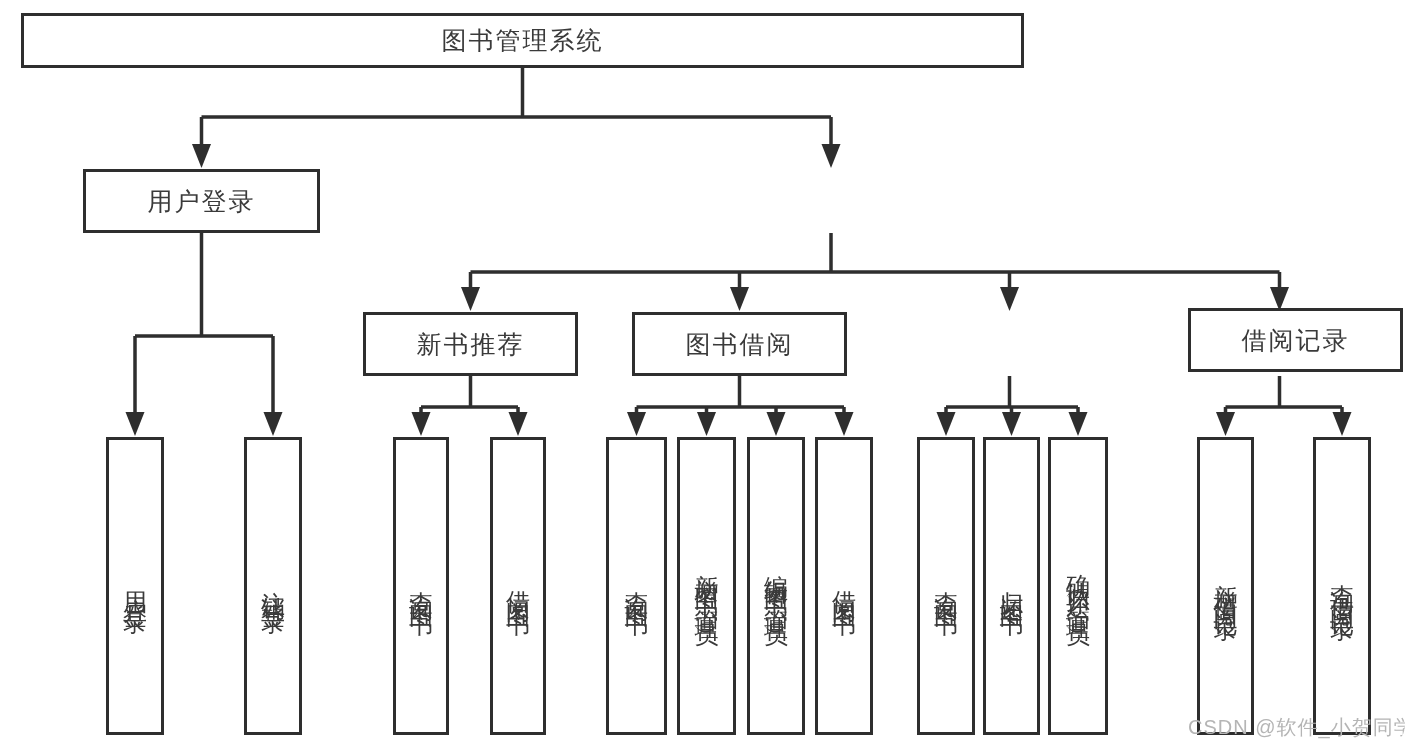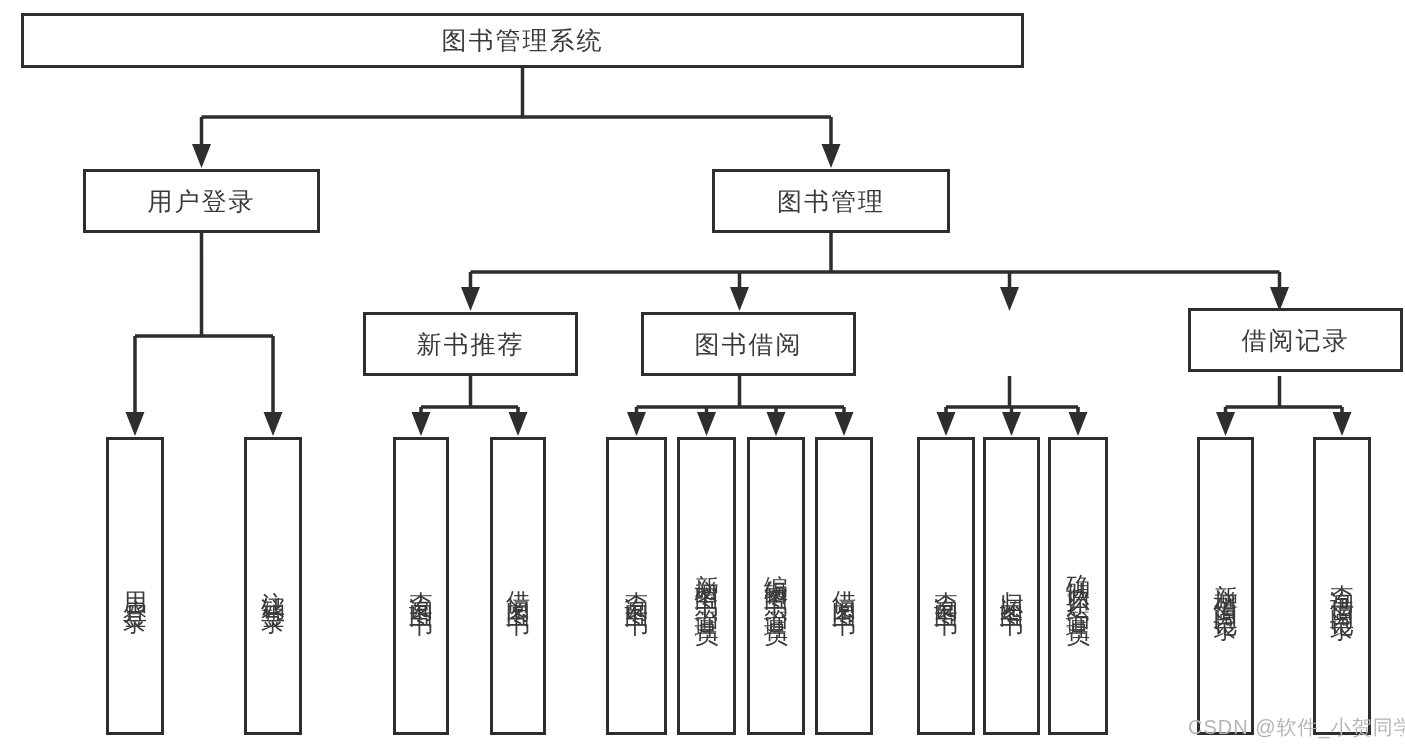--- a/index.html
+++ b/index.html
@@ -82,28 +82,25 @@
     </g>
   </svg>
 
   <div class="box hbox" style="left:21px;top:13px;width:1003px;height:55px;">
     <span>图书管理系统</span>
   </div>
 
   <div class="box hbox" style="left:83px;top:169px;width:237px;height:64px;">
     <span>用户登录</span>
   </div>
-  <div class="box hbox" style="left:712px;top:169px;width:238px;height:64px;">
-    <span>图书管理</span>
-  </div>
 
   <div class="box hbox" style="left:363px;top:312px;width:215px;height:64px;text-align:center;">
     <span>新书推荐</span>
   </div>
-  <div class="box hbox" style="left:632px;top:312px;width:215px;height:64px;margin-left:9px;">
+  <div class="box hbox" style="left:632px;top:312px;width:215px;height:64px;">
     <span>图书借阅</span>
   </div>
   <div class="box hbox" style="left:1172px;top:308px;width:215px;height:64px;margin-left:16px;">
     <span>借阅记录</span>
   </div>
 
   <div class="box vbox" style="left:106px;top:437px;width:58px;height:298px;">
     <span>用户登录</span>
   </div>
   <div class="box vbox" style="left:244px;top:437px;width:58px;height:298px;">

